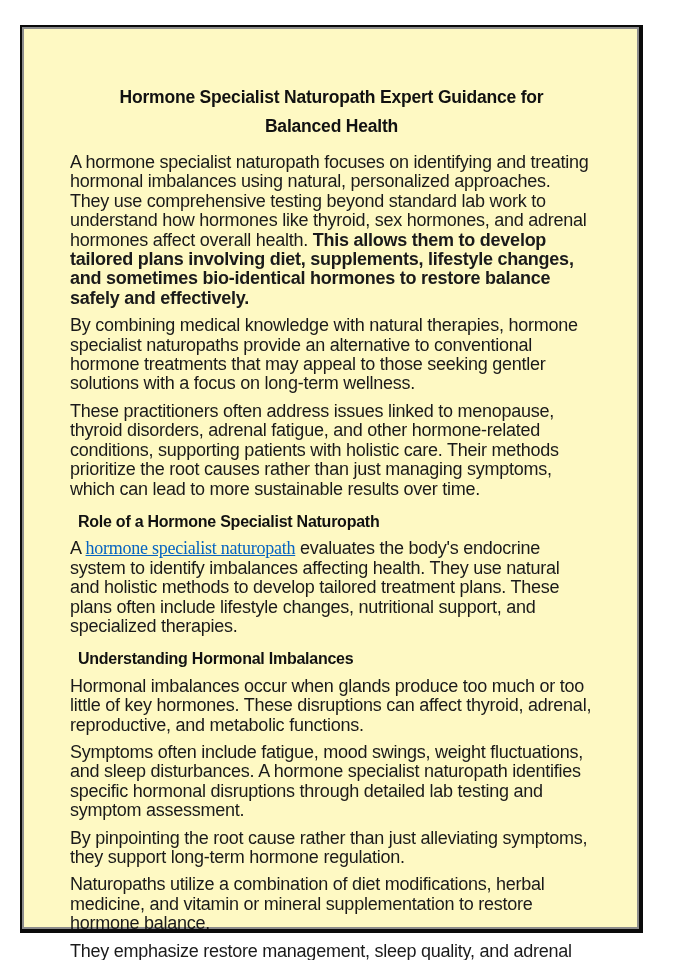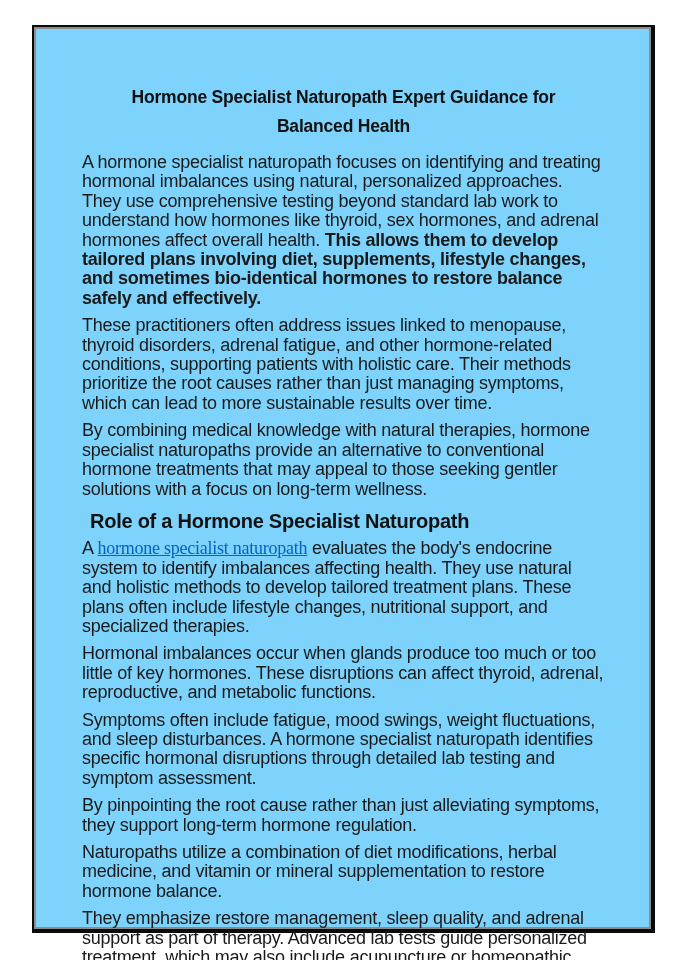--- a/index.html
+++ b/index.html
@@ -6,26 +6,26 @@
     margin: 0;
     padding: 0;
     background: #ffffff;
     width: 679px;
     height: 960px;
     overflow: hidden;
     font-family: "Liberation Sans", "DejaVu Sans", sans-serif;
   }
   .page {
     position: absolute;
-    left: 32px;
+    left: 20px;
     top: 25px;
     width: 623px;
     height: 908px;
     box-sizing: border-box;
-    background: #7dd3fc;
+    background: #fef9c3;
     border-style: solid;
     border-color: #0a0a0a;
     border-width: 2px 4px 4px 2px;          
     box-shadow: inset 0 0 0 2px #8c8c8c;    
     padding: 56px 46px 0 48px;
   }
   .doc-title {
     font-size: 17.5px;
     line-height: 29px;
     font-weight: bold;
@@ -36,21 +36,21 @@
     margin: 0 auto 12px auto;
   }
   .para {
     font-size: 18px;
     line-height: 19.4px;
     letter-spacing: -0.25px;
     color: #1a1a1a;
     margin: 0 0 8px 0;
   }
   .heading {
-    font-size: 20px;
+    font-size: 16px;
     line-height: 19.4px;
     letter-spacing: -0.25px;
     font-weight: bold;
     color: #111111;
     margin: 13px 0 8px 0;
     padding-left: 8px;
   }
   .bold-run { font-weight: bold; }
   a.doc-link {
     color: #0563C1;
@@ -61,28 +61,29 @@
 </style>
 </head>
 <body>
 
 <div class="page">
 
   <h1 class="doc-title">Hormone Specialist Naturopath Expert Guidance for Balanced Health</h1>
 
   <p class="para"><span>A hormone specialist naturopath focuses on identifying and treating hormonal imbalances using natural, personalized approaches. They use comprehensive testing beyond standard lab work to understand how hormones like thyroid, sex hormones, and adrenal hormones affect overall health. </span><span class="bold-run">This allows them to develop tailored plans involving diet, supplements, lifestyle changes, and sometimes bio-identical hormones to restore balance safely and effectively.</span></p>
 
+  <p class="para">By combining medical knowledge with natural therapies, hormone specialist naturopaths provide an alternative to conventional hormone treatments that may appeal to those seeking gentler solutions with a focus on long-term wellness.</p>
+
   <p class="para">These practitioners often address issues linked to menopause, thyroid disorders, adrenal fatigue, and other hormone-related conditions, supporting patients with holistic care. Their methods prioritize the root causes rather than just managing symptoms, which can lead to more sustainable results over time.</p>
-
-  <p class="para">By combining medical knowledge with natural therapies, hormone specialist naturopaths provide an alternative to conventional hormone treatments that may appeal to those seeking gentler solutions with a focus on long-term wellness.</p>
 
   <h2 class="heading">Role of a Hormone Specialist Naturopath</h2>
 
   <p class="para"><span>A </span><a href="#" class="doc-link">hormone specialist naturopath</a><span> evaluates the body's endocrine system to identify imbalances affecting health. They use natural and holistic methods to develop tailored treatment plans. These plans often include lifestyle changes, nutritional support, and specialized therapies.</span></p>
 
+  <h2 class="heading">Understanding Hormonal Imbalances</h2>
 
   <p class="para">Hormonal imbalances occur when glands produce too much or too little of key hormones. These disruptions can affect thyroid, adrenal, reproductive, and metabolic functions.</p>
 
   <p class="para">Symptoms often include fatigue, mood swings, weight fluctuations, and sleep disturbances. A hormone specialist naturopath identifies specific hormonal disruptions through detailed lab testing and symptom assessment.</p>
 
   <p class="para">By pinpointing the root cause rather than just alleviating symptoms, they support long-term hormone regulation.</p>
 
 
   <p class="para">Naturopaths utilize a combination of diet modifications, herbal medicine, and vitamin or mineral supplementation to restore hormone balance.</p>
 

